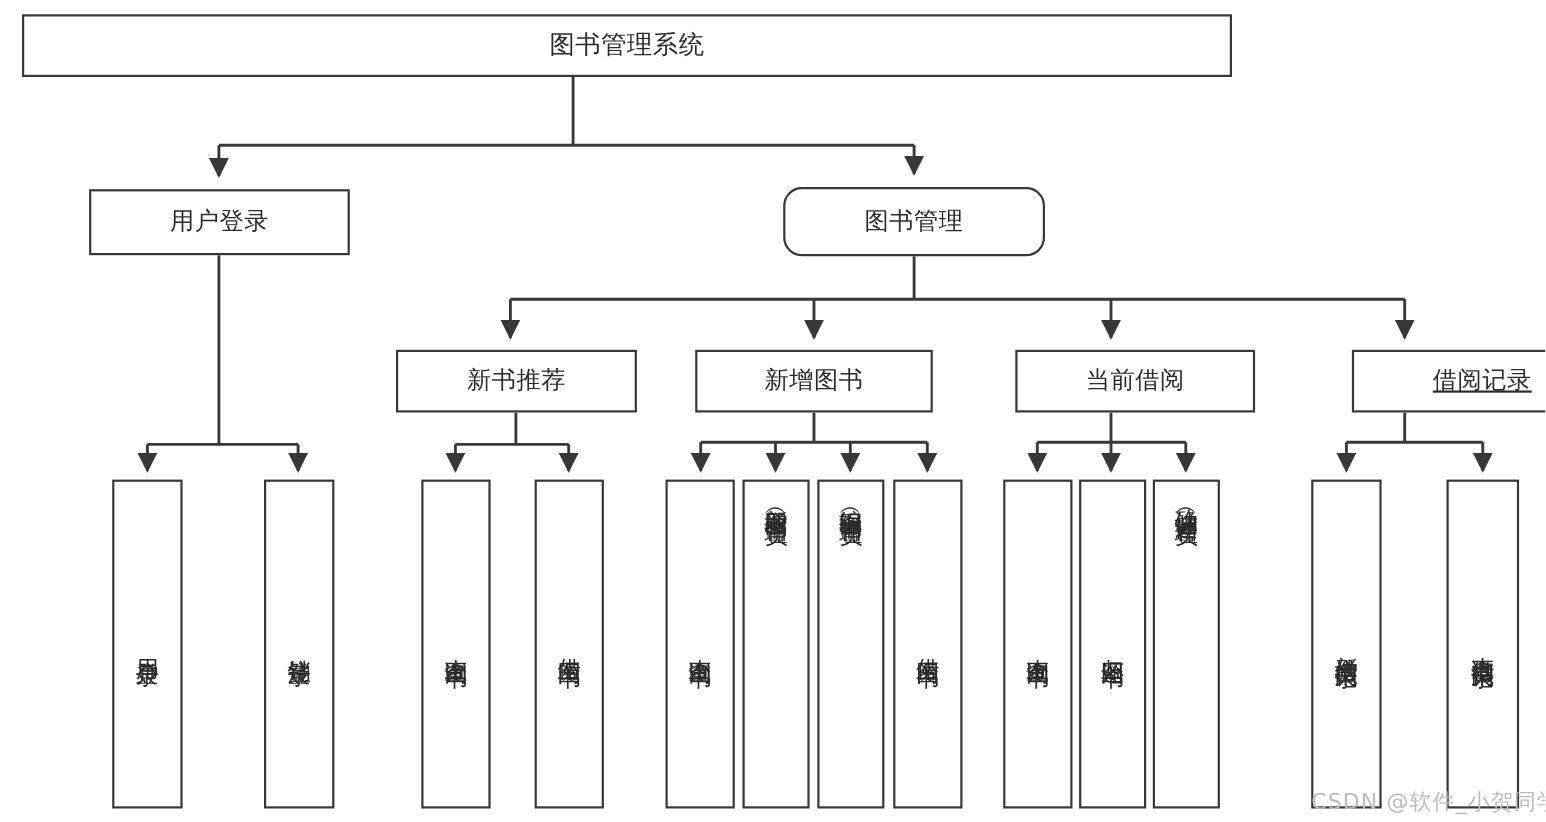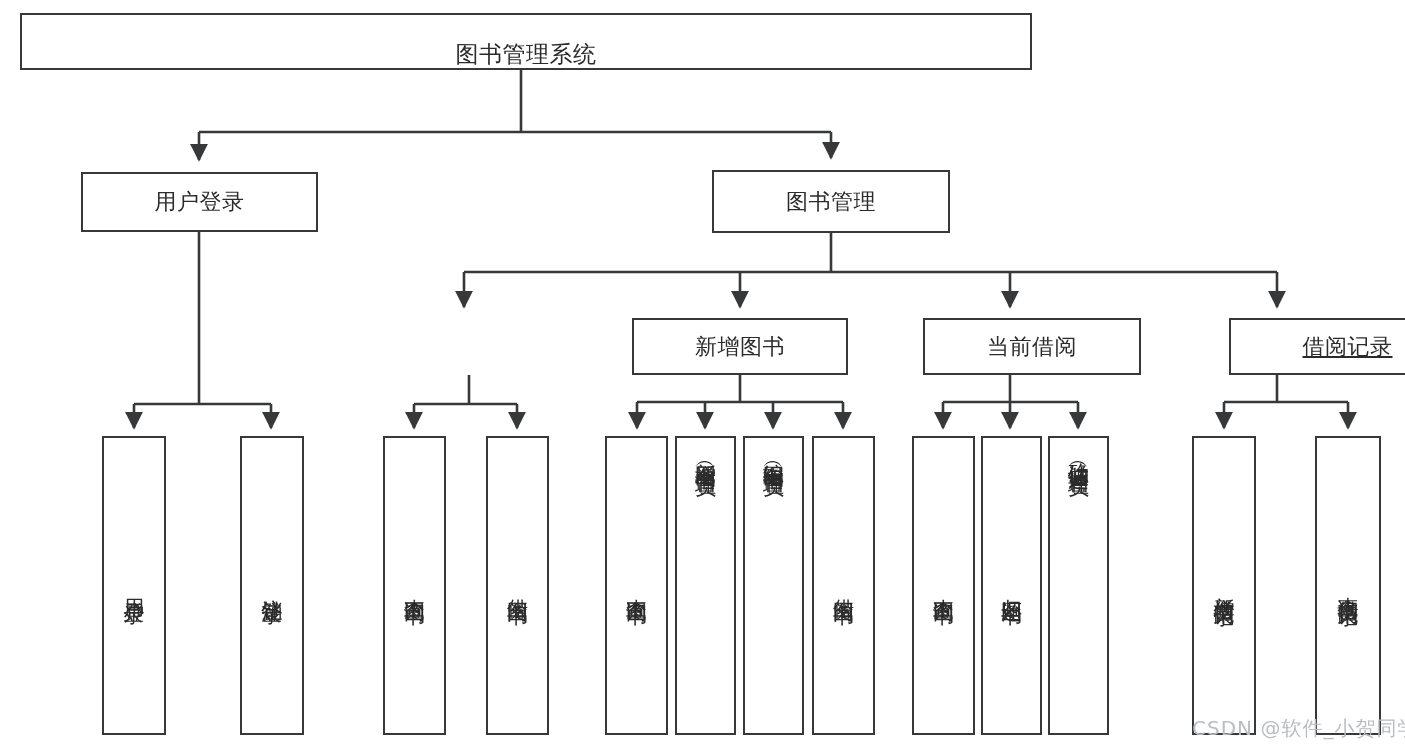--- a/index.html
+++ b/index.html
@@ -124,31 +124,34 @@
       <path d="M 1010 402 L 1010 428" marker-end="url(#arrow)"></path>
       <path d="M 1078 402 L 1078 428" marker-end="url(#arrow)"></path>
 
       <path d="M 1277 375 L 1277 402"></path>
       <path d="M 1224 402 L 1348 402"></path>
       <path d="M 1224 402 L 1224 428" marker-end="url(#arrow)"></path>
       <path d="M 1348 402 L 1348 428" marker-end="url(#arrow)"></path>
     </g>
   </svg>
 
-  <div class="node root horiz" style="left:20px; top:13px; width:1012px; height:57px;align-items:flex-end;">
+  <div class="node root horiz" style="left:20px; top:13px; width:1100px; height:57px;">
     <span class="label">图书管理系统</span>
   </div>
 
   <div class="node horiz" style="left:81px; top:172px; width:237px; height:60px;">
     <span class="label">用户登录</span>
   </div>
-  <div class="node horiz" style="left:712px; top:170px; width:238px; height:63px;">
+  <div class="node horiz" style="left:712px; top:170px; width:238px; height:63px;border-radius:17px;">
     <span class="label">图书管理</span>
   </div>
 
+  <div class="node horiz" style="left:360px; top:318px; width:219px; height:57px;">
+    <span class="label">新书推荐</span>
+  </div>
   <div class="node horiz" style="left:632px; top:318px; width:216px; height:57px;">
     <span class="label">新增图书</span>
   </div>
   <div class="node horiz" style="left:923px; top:318px; width:218px; height:57px;">
     <span class="label">当前借阅</span>
   </div>
   <div class="node horiz" style="left:1229px; top:318px; width:237px; height:57px;text-decoration:underline;">
     <span class="label">借阅记录</span>
   </div>
 

